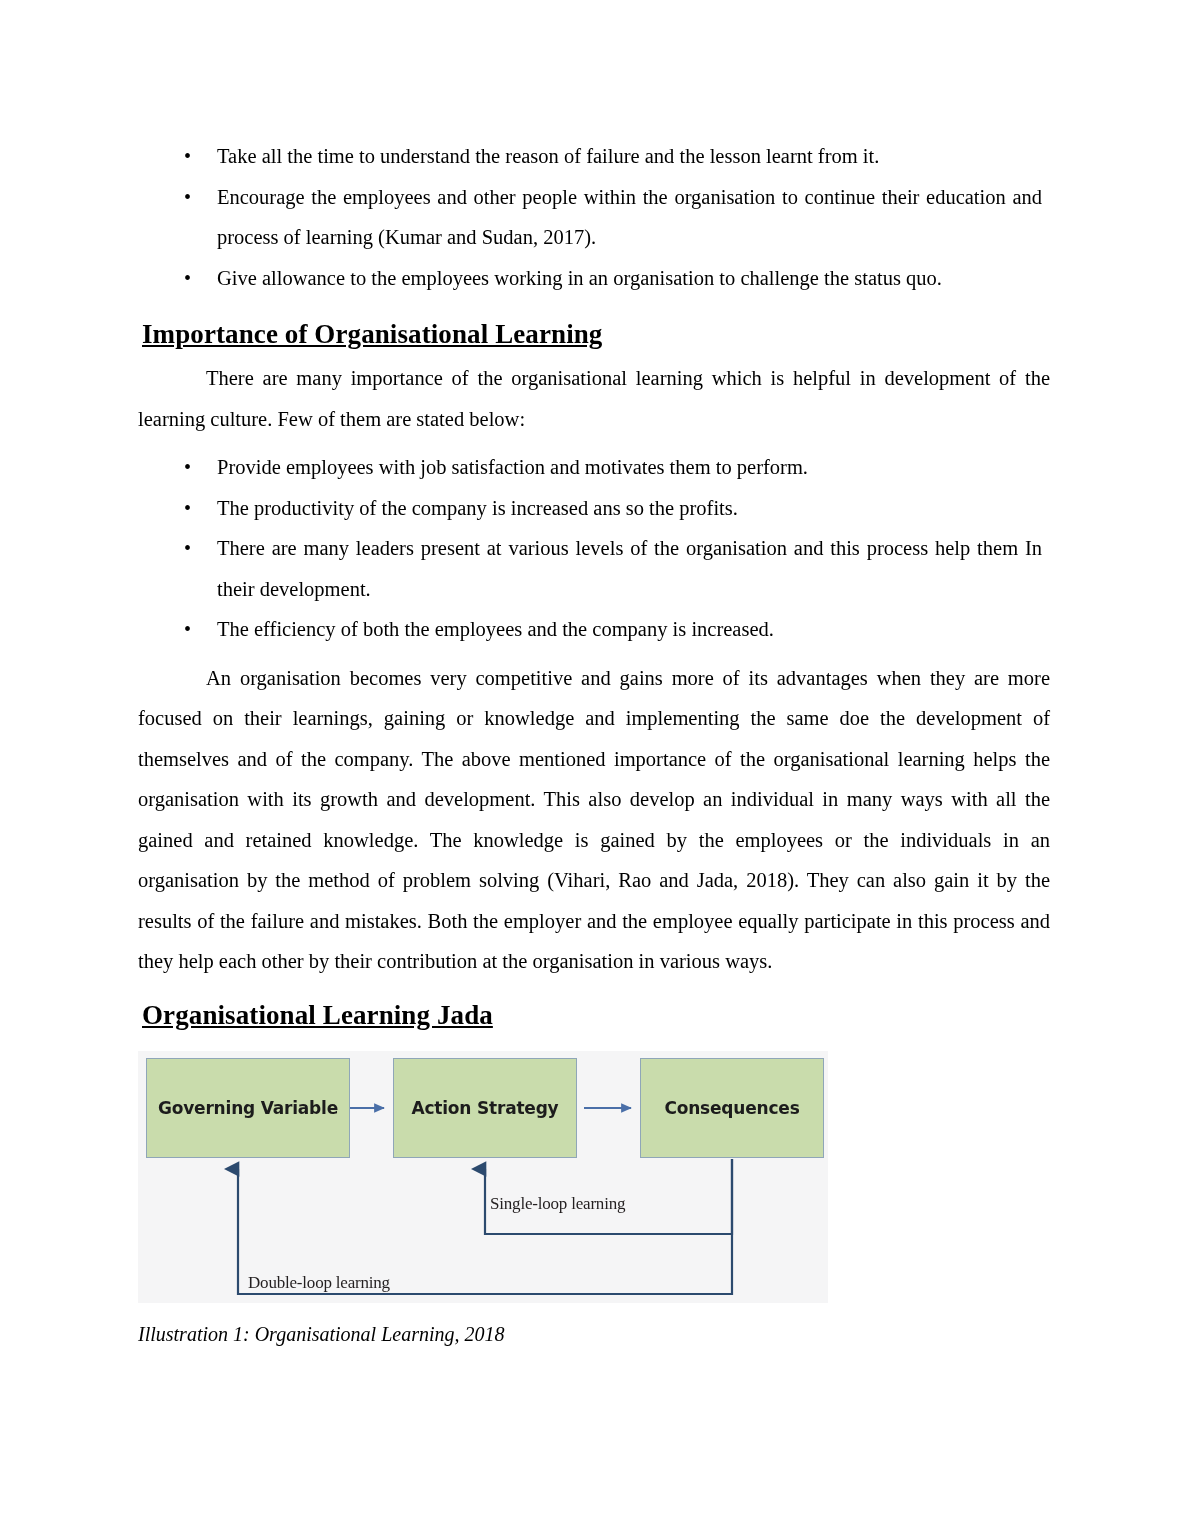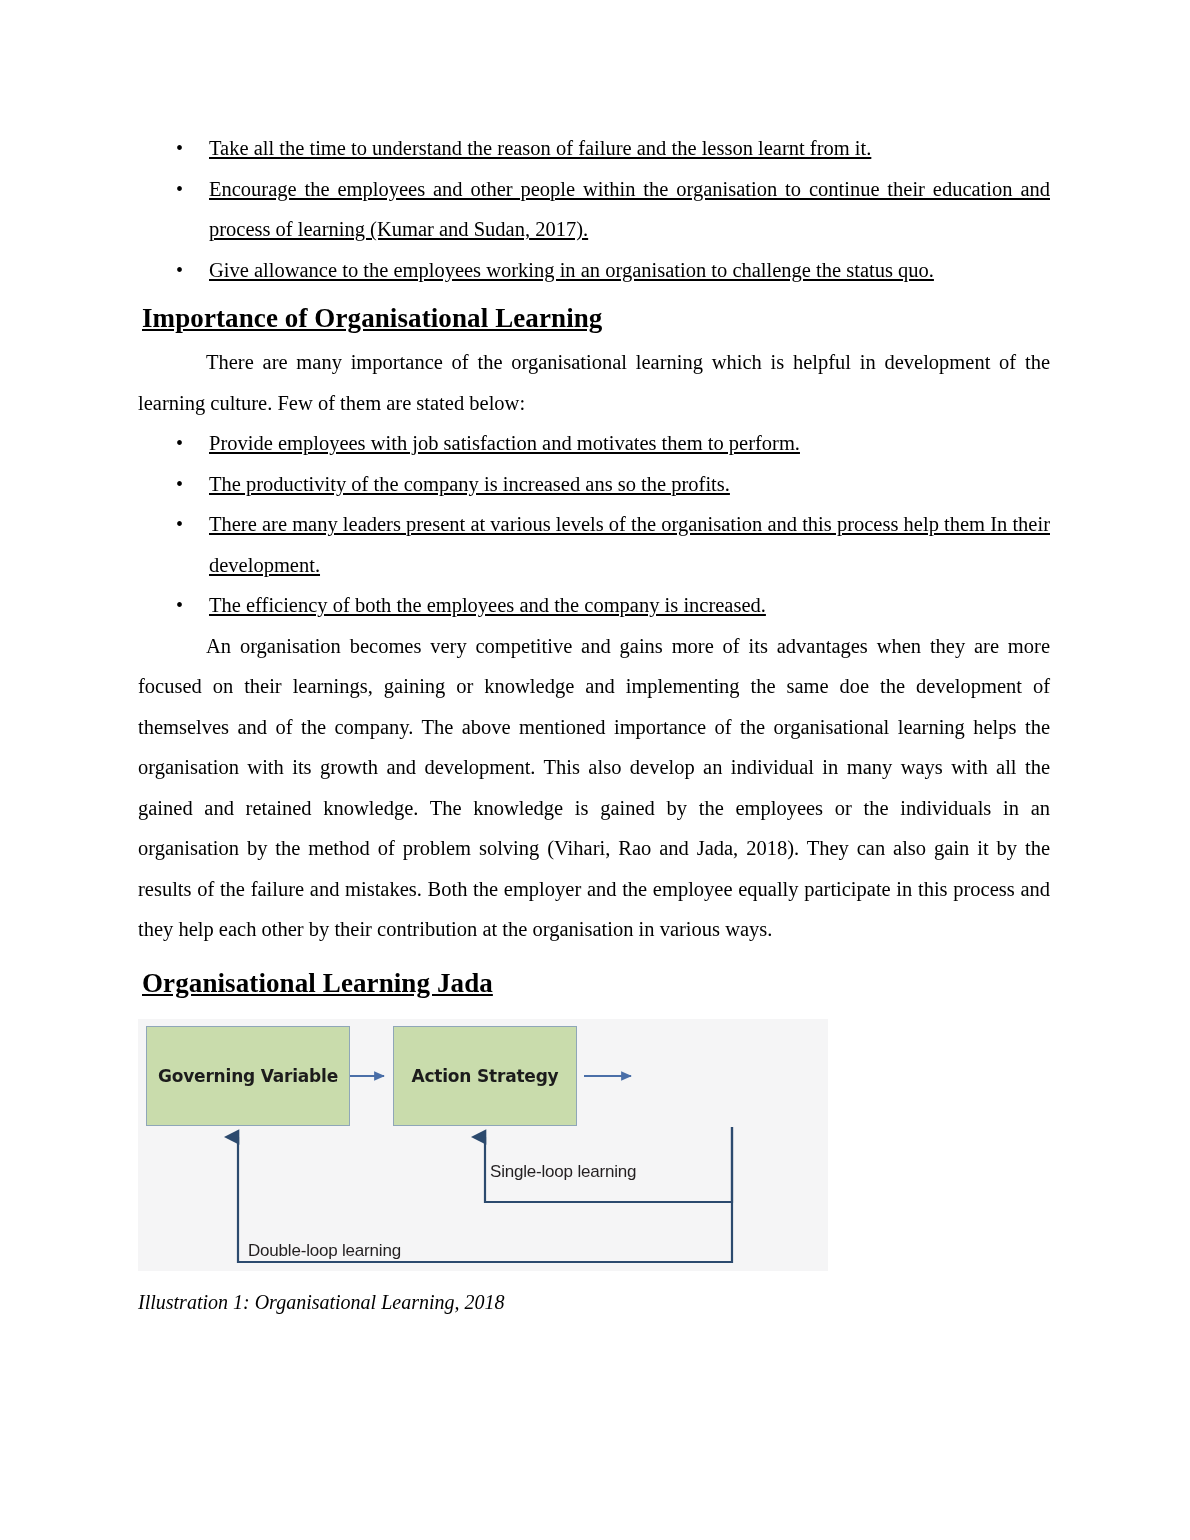--- a/index.html
+++ b/index.html
@@ -27,23 +27,22 @@
   .content {
     position: absolute;
     left: 138px;
     top: 128px;
     width: 912px;
   }
 
   
   ul.bullets {
     list-style: none;
-    margin: 0;
+    margin: 8px;
     padding: 0;
-    text-decoration: underline;
   }
   ul.bullets li {
     position: relative;
     padding-left: 71px;
     font-size: 20.5px;
     line-height: 40.5px;
     text-align: justify;
     text-justify: inter-word;
     margin: 0;
   }
@@ -107,21 +106,21 @@
     font-size: 17px;
     color: #1c1c1c;
     letter-spacing: -0.2px;
   }
   #box-governing { left: 8px;   top: 7px;  width: 204px; height: 100px; }
   #box-action    { left: 255px; top: 7px;  width: 184px; height: 100px; }
   #box-conseq    { left: 502px; top: 7px;  width: 184px; height: 100px; }
 
   .loop-label {
     position: absolute;
-    font-family: Liberation Sans, sans-serif;
+    font-family: Liberation Serif, serif;
     font-size: 17px;
     color: #231f20;
     white-space: nowrap;
     letter-spacing: -0.2px;
   }
   #label-single { left: 352px; top: 143px; }
   #label-double { left: 110px; top: 222px; }
 
   .caption {
     font-size: 20px;
@@ -179,20 +178,21 @@
           <line x1="199" y1="57" x2="246" y2="57" stroke="#4a6fa8" stroke-width="1.8" marker-end="url(#arrowFlow)"></line>
           <line x1="446" y1="57" x2="493" y2="57" stroke="#4a6fa8" stroke-width="1.8" marker-end="url(#arrowFlow)"></line>
 
           <path d="M594,108 L594,183 L347,183 L347,118" fill="none" stroke="#2c4a6e" stroke-width="2.2" marker-end="url(#arrowLoop)"></path>
 
           <path d="M594,108 L594,243 L100,243 L100,118" fill="none" stroke="#2c4a6e" stroke-width="2.2" marker-end="url(#arrowLoop)"></path>
         </svg>
 
         <div class="dbox" id="box-governing">Governing Variable</div>
         <div class="dbox" id="box-action">Action Strategy</div>
+        <div class="dbox" id="box-conseq">Consequences</div>
 
         <div class="loop-label" id="label-single">Single-loop learning</div>
         <div class="loop-label" id="label-double">Double-loop learning</div>
       </div>
     </div>
 
     <div class="caption">Illustration 1: Organisational Learning, 2018</div>
 
   </div>
 </div>

